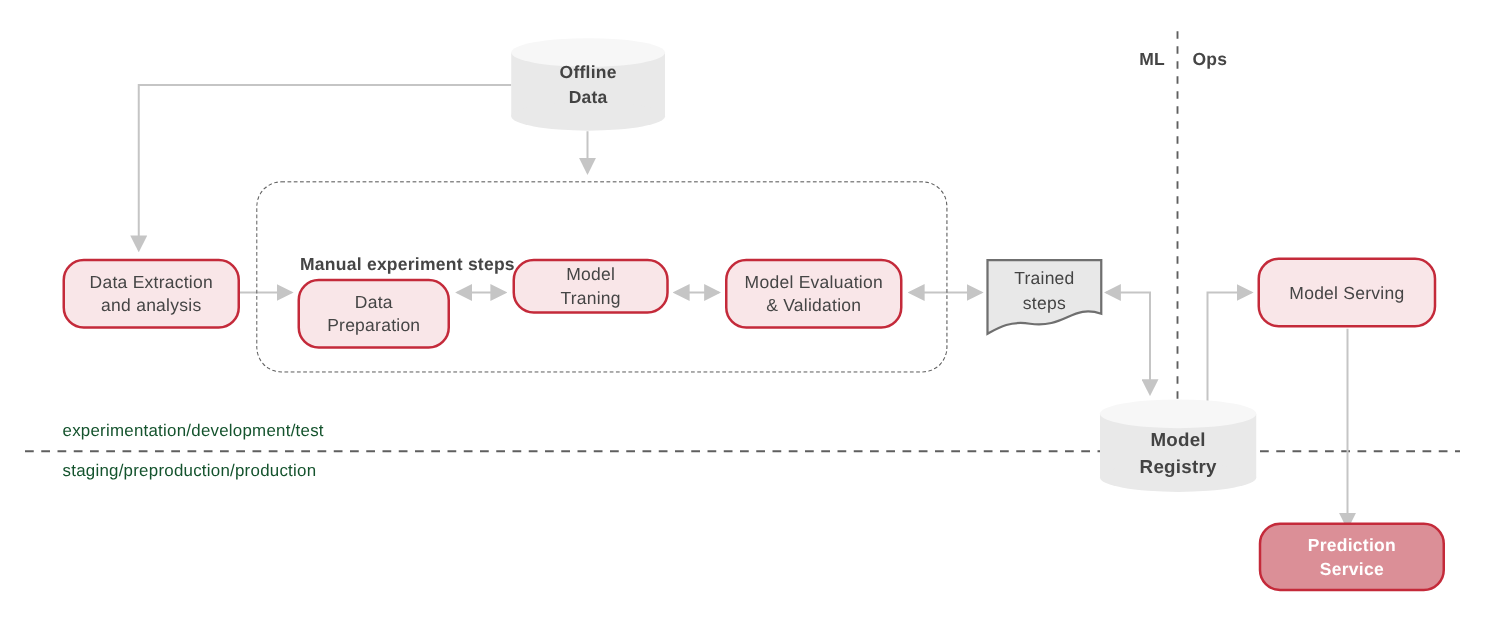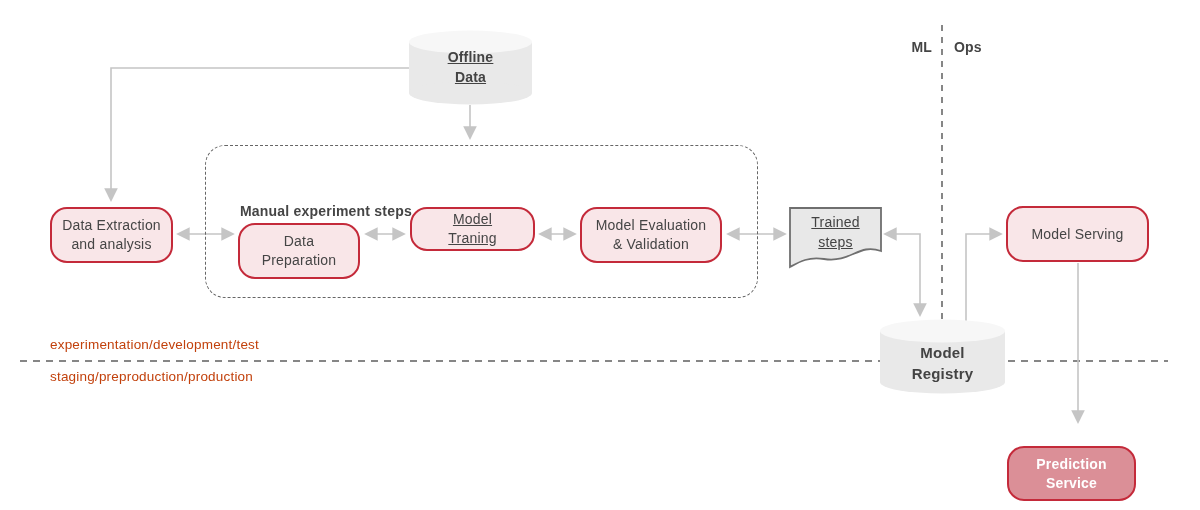--- a/index.html
+++ b/index.html
@@ -9,32 +9,32 @@
   }
   .svg-layer{position:absolute;left:0;top:0;width:1200px;height:510px;}
   .node{
     position:absolute;display:flex;align-items:center;justify-content:center;
     text-align:center;border-radius:17px;font-size:14px;line-height:1.35;
     letter-spacing:.2px;color:#454545;box-sizing:border-box;
   }
   .node.pink{background:#f9e6e8;border:2.5px solid #c42a3a;}
   .node.rose{background:#db8f97;border:2.5px solid #c42a3a;color:#ffffff;font-weight:700;}
   .node .inner{display:inline-block;}
-  .w60{max-width:62px;text-decoration:underline;} .w80{max-width:84px;} .w110{max-width:112px;} .w120{max-width:122px;} .w90{max-width:92px;}
+  .w60{max-width:62px;} .w80{max-width:84px;} .w110{max-width:112px;} .w120{max-width:122px;} .w90{max-width:92px;}
   .group-box{
     position:absolute;left:205px;top:145px;width:553px;height:153px;box-sizing:border-box;
     border:1.6px dashed #666666;border-radius:20px;background:transparent;
   }
   .float-label{position:absolute;font-size:14px;letter-spacing:.2px;color:#454545;font-weight:bold;}
   .shape-label{
     position:absolute;display:flex;align-items:center;justify-content:center;
     text-align:center;font-size:14px;line-height:1.4;letter-spacing:.2px;color:#434343;
   }
   .semibold{font-weight:700;}
-  .zone-label{position:absolute;font-size:13.5px;letter-spacing:.2px;color:#c2410c;}
+  .zone-label{position:absolute;font-size:13.5px;letter-spacing:.2px;color:#14532d;}
 </style>
 </head>
 <body>
 
 <div id="canvas">
 
   <svg class="svg-layer" viewBox="0 0 1200 510">
     <defs>
       <marker id="ah" viewBox="0 0 10 10" refX="8.6" refY="5" markerWidth="8.5" markerHeight="8.5" orient="auto-start-reverse">
         <path d="M0 0 L10 5 L0 10 Z" fill="#c5c5c5"></path>
@@ -71,41 +71,41 @@
       <ellipse cx="942.5" cy="382" rx="62.5" ry="11.5" fill="#e9e9e9"></ellipse>
       <ellipse cx="942.5" cy="331" rx="62.5" ry="11.5" fill="#f7f7f7"></ellipse>
     </g>
 
     <path d="M790 208 H881 V251 C858 243 852 263 824 259 C808 256.5 799 262 790 267 Z" fill="#e8e8e8" stroke="#6f6f6f" stroke-width="1.8"></path>
   </svg>
 
   <div class="group-box"></div>
   <div class="float-label" style="left:240px;top:163px;margin-top:40px;">Manual experiment steps</div>
 
-  <div class="node pink" style="left:50px;top:207px;width:123px;height:56px;">
+  <div class="node pink" style="left:50px;top:207px;width:142px;height:56px;">
     <span class="inner w110">Data Extraction and analysis</span>
   </div>
 
   <div class="node pink" style="left:238px;top:223px;width:122px;height:56px;">
     <span class="inner w80">Data Preparation</span>
   </div>
 
   <div class="node pink" style="left:410px;top:207px;width:125px;height:44px;">
     <span class="inner w60">Model Traning</span>
   </div>
 
   <div class="node pink" style="left:580px;top:207px;width:142px;height:56px;">
     <span class="inner w120">Model Evaluation &amp; Validation</span>
   </div>
 
   <div class="node pink" style="left:1006px;top:206px;width:143px;height:56px;">
     <span class="inner">Model Serving</span>
   </div>
 
-  <div class="node rose" style="left:1007px;top:446px;width:129px;height:55px;">
+  <div class="node rose" style="left:1007px;top:418px;width:149px;height:55px;">
     <span class="inner w90">Prediction Service</span>
   </div>
 
   <div class="shape-label semibold" style="left:409px;top:48px;width:123px;height:40px;">
     <span class="inner w60">Offline Data</span>
   </div>
 
   <div class="shape-label" style="left:790px;top:213px;width:91px;height:40px;">
     <span class="inner w60">Trained steps</span>
   </div>

